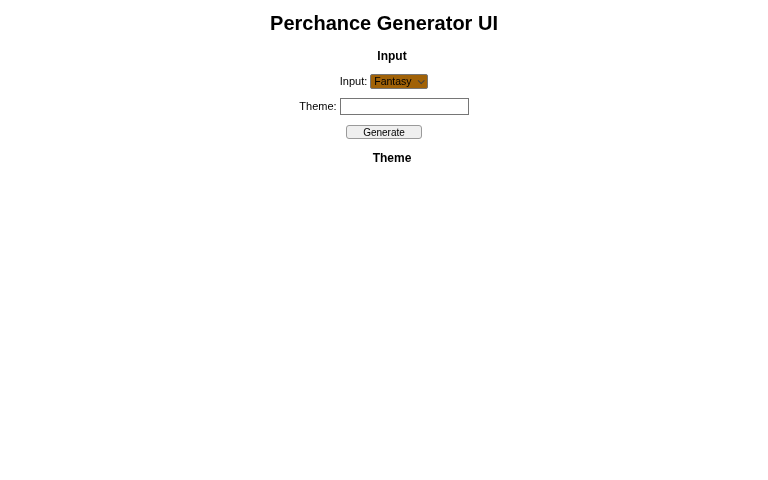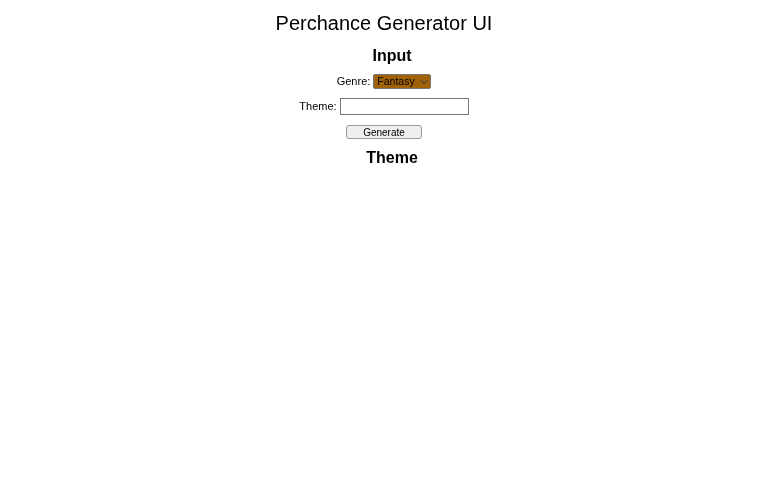--- a/index.html
+++ b/index.html
@@ -15,26 +15,26 @@
     overflow: hidden;
     display: flex;
     flex-direction: column;
     align-items: center;
     background: #ffffff;
   }
   .title {
     margin: 12px 0 0 0;
     font-size: 20px;
     line-height: 23px;
-    font-weight: normal;
+    font-weight: bold;
     text-align: left;
   }
   .section-heading {
     margin: 12px 0 0 16px;
-    font-size: 16px;
+    font-size: 12px;
     line-height: 18px;
     font-weight: bold;
     text-align: left;
   }
   .section-heading.output {
     margin-top: 10px;
   }
   .form-row {
     display: flex;
     align-items: center;
@@ -107,21 +107,21 @@
 <body>
 
 <div class="page">
 
   <h1 class="title">Perchance Generator UI</h1>
 
   <h2 class="section-heading">Input</h2>
 
 
   <div class="form-row">
-    <label class="field-label">Genre:</label>
+    <label class="field-label">Input:</label>
     <div class="select-box">
       <span class="select-value">Fantasy</span>
       <span class="chevron-down"></span>
     </div>
   </div>
 
   <div class="form-row">
     <label class="field-label">Theme:</label>
     <input type="text" class="text-input" value="" style="">
   </div>

